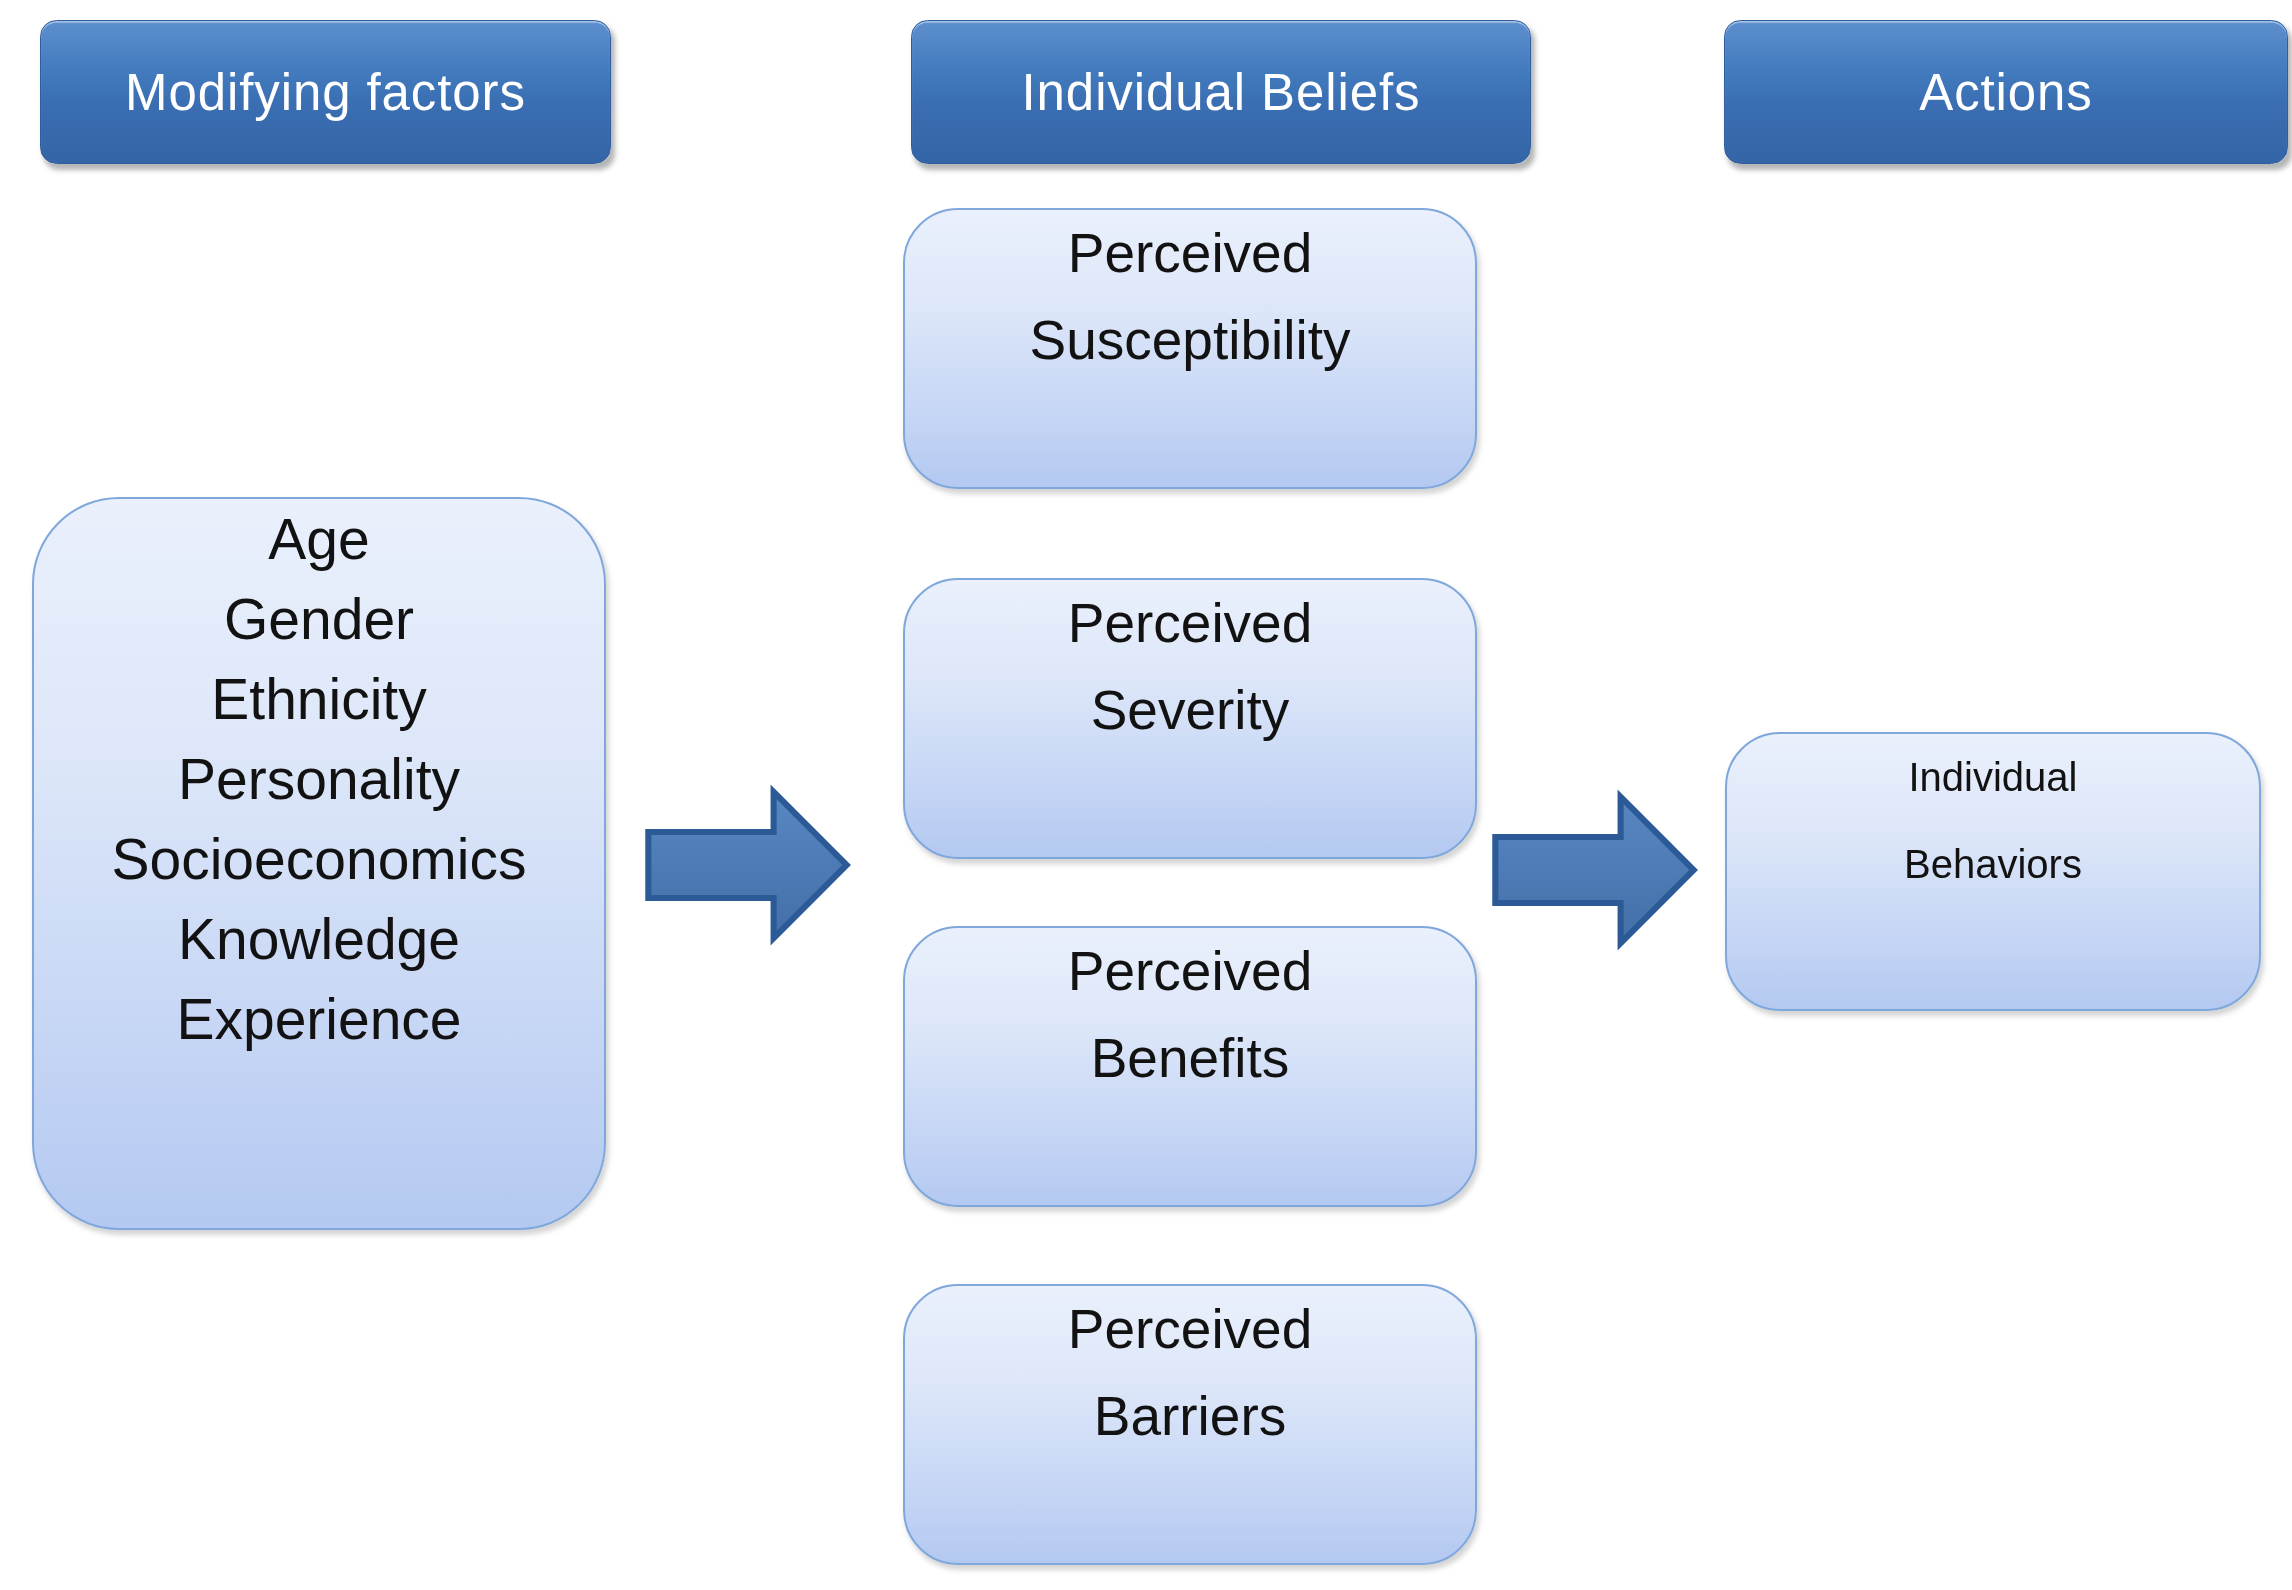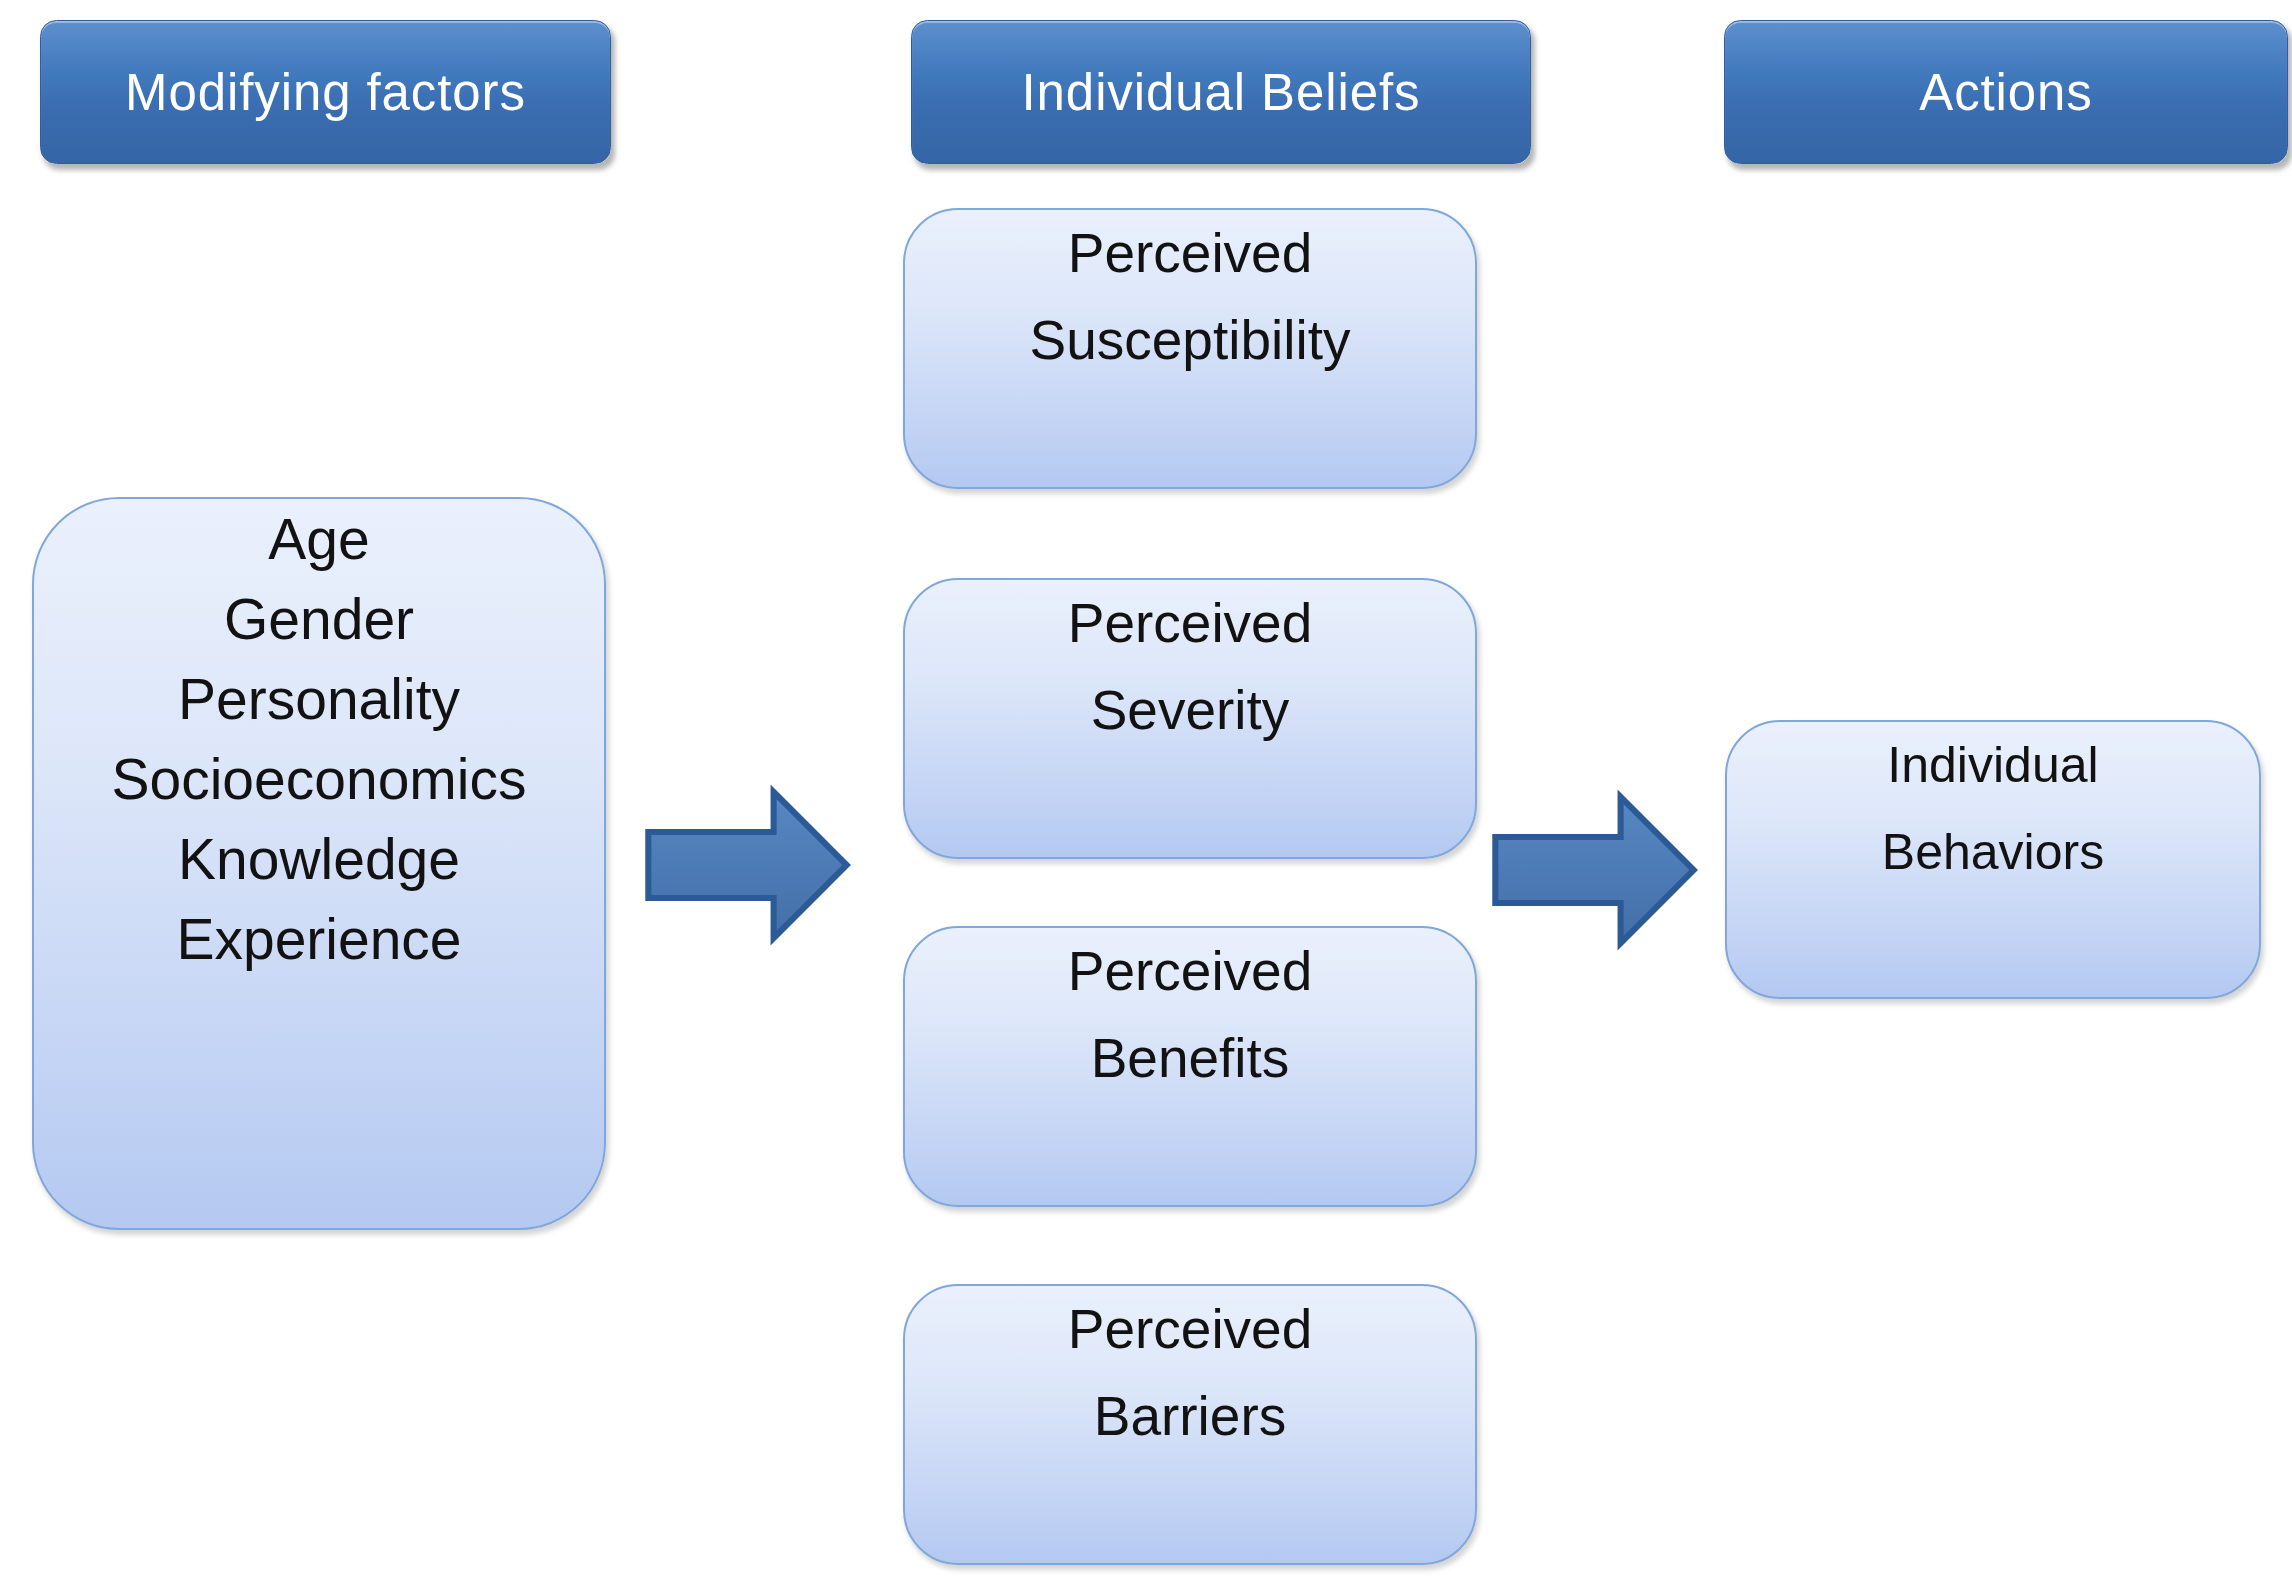--- a/index.html
+++ b/index.html
@@ -37,21 +37,21 @@
     border: 2.7px solid #7fa7dc;
     box-shadow: 2.7px 4.6px 5.5px rgba(150,150,150,0.4);
     color: #121212;
     display: flex;
     justify-content: center;
     text-align: center;
     box-sizing: border-box;
   }
   .leftbox  { border-radius: 87px; font-size: 57px; }
   .midbox   { border-radius: 55px; font-size: 55px; }
-  .rightbox { border-radius: 55px; font-size: 50px; }
+  .rightbox { border-radius: 55px; font-size: 40px; margin-top: 12px; }
 
   .boxlines div { line-height: 80px; white-space: nowrap; }
   .midlines div { line-height: 87px; white-space: nowrap; }
 
   .arrow { position: absolute; }
 </style>
 </head>
 <body>
 
 <div class="canvas">
@@ -59,20 +59,21 @@
   <div class="hdr" style="left:32px;  top:20px; width:571px;">Modifying factors</div>
 
   <div class="hdr" style="left:903px; top:20px; width:620px;">Individual Beliefs</div>
 
   <div class="hdr" style="left:1716px; top:20px; width:564px;">Actions</div>
 
   <div class="litebox leftbox" style="left:32px; top:497px; width:574px; height:733px;">
     <div class="boxlines">
       <div>Age</div>
       <div>Gender</div>
+      <div>Ethnicity</div>
       <div>Personality</div>
       <div>Socioeconomics</div>
       <div>Knowledge</div>
       <div>Experience</div>
     </div>
   </div>
 
   <div class="litebox midbox" style="left:903px; top:208px; width:574px; height:281px;">
     <div class="boxlines midlines">
       <div>Perceived</div>

